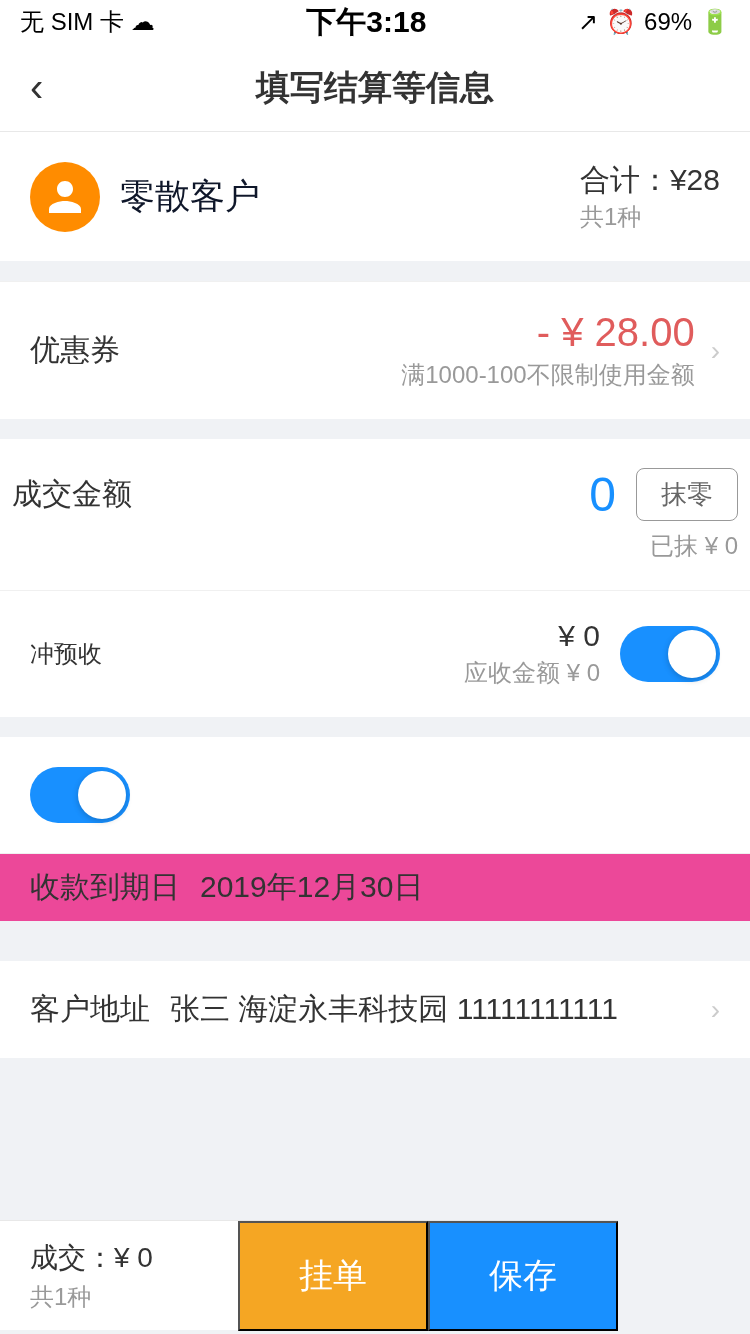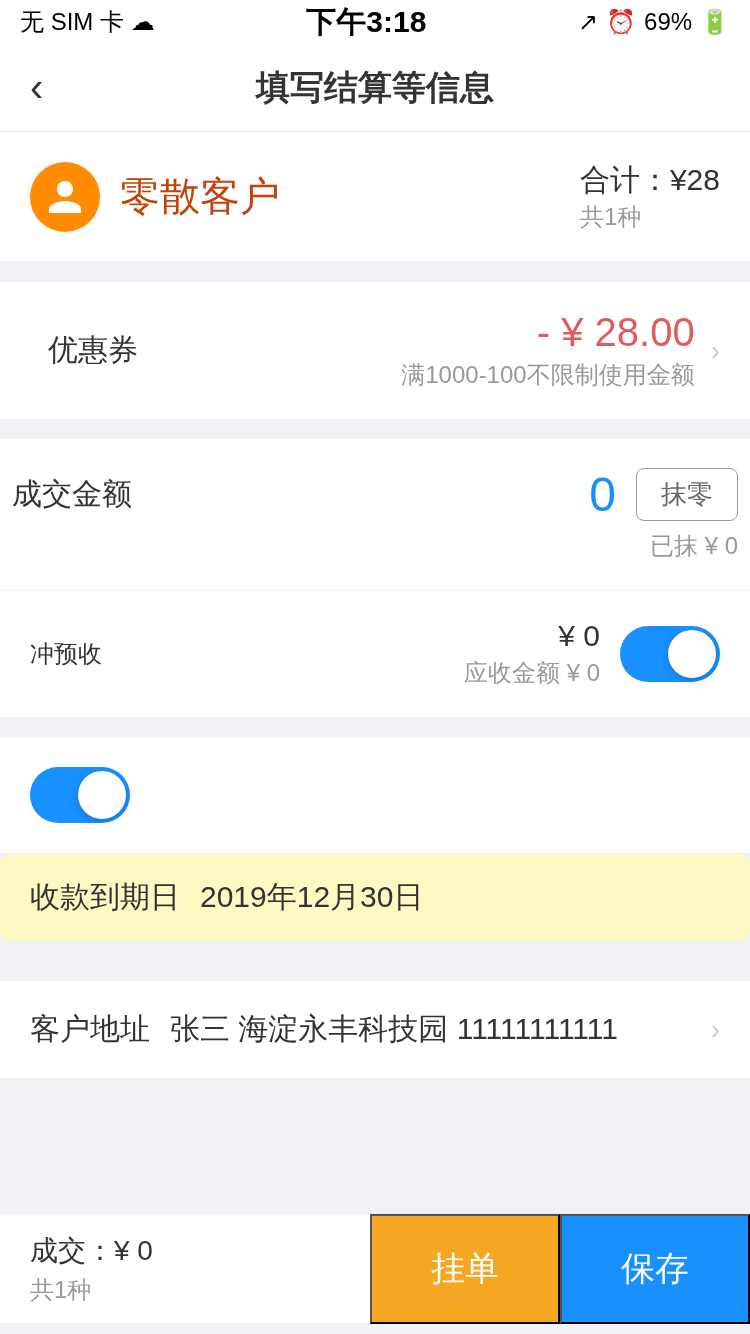--- a/index.html
+++ b/index.html
@@ -80,35 +80,35 @@
     .customer-avatar {
       width: 70px;
       height: 70px;
       border-radius: 50%;
       background: #ff8c00;
       display: flex;
       align-items: center;
       justify-content: center;
     }
     .customer-avatar svg { width: 40px; height: 40px; fill: #fff; }
-    .customer-name { font-size: 40px; color: #c2410c; }
+    .customer-name { font-size: 35px; color: #0f172a; }
     .customer-right { text-align: left; }
     .customer-total { font-size: 30px; color: #333; }
     .customer-count { font-size: 24px; color: #999; }
 
     
     .row-item {
       background: #fff;
       padding: 28px 30px;
       display: flex;
       align-items: center;
       justify-content: space-between;
       border-top: 1px solid #f0f0f0;
     }
-    .row-label { font-size: 30px; color: #333; margin-left: 18px; }
+    .row-label { font-size: 30px; color: #333; }
     .row-right { display: flex; align-items: center; gap: 16px; text-align: right; }
     .row-value-red { font-size: 40px; color: #e05c5c; font-weight: 500; }
     .row-value-sub { font-size: 24px; color: #999; margin-top: 4px; }
     .chevron-icon { font-size: 28px; color: #ccc; }
 
     
     .amount-section {
       background: #fff;
       padding: 28px 12px;
     }
@@ -171,24 +171,23 @@
       background: #fff;
       padding: 30px 30px;
       display: flex;
       align-items: center;
       justify-content: space-between;
     }
     .debt-label { font-size: 30px; color: #333; }
 
     
     .due-date-section {
-      background: #fef9c3;
-      padding: 23px 30px;
+      background: #ec4899;
+      padding: 13px 30px;
       border-top: 1px solid #f0f0f0;
-      border-radius: 11px;
     }
     .due-date-content { display: flex; align-items: center; gap: 20px; }
     .due-date-label { font-size: 30px; color: #333; }
     .due-date-value { font-size: 30px; color: #333; }
 
     
     .divider-section {
       background: #f0f2f5;
       height: 80px;
       display: flex;
@@ -205,23 +204,23 @@
       align-items: center;
       justify-content: space-between;
     }
     .address-label { font-size: 30px; color: #333; flex-shrink: 0; }
     .address-value { font-size: 30px; color: #333; flex: 1; margin-left: 20px; }
     .address-right { display: flex; align-items: center; }
 
     
     .bottom-bar {
       position: fixed;
-      bottom: 11px;
+      bottom: 4px;
       left: 0;
-      width: 750px;
+      width: 618px;
       height: 110px;
       background: #fff;
       display: flex;
       align-items: center;
       border-top: 1px solid #e8e8e8;
     }
     .bottom-info {
       flex: 1;
       padding: 0 30px;
     }

